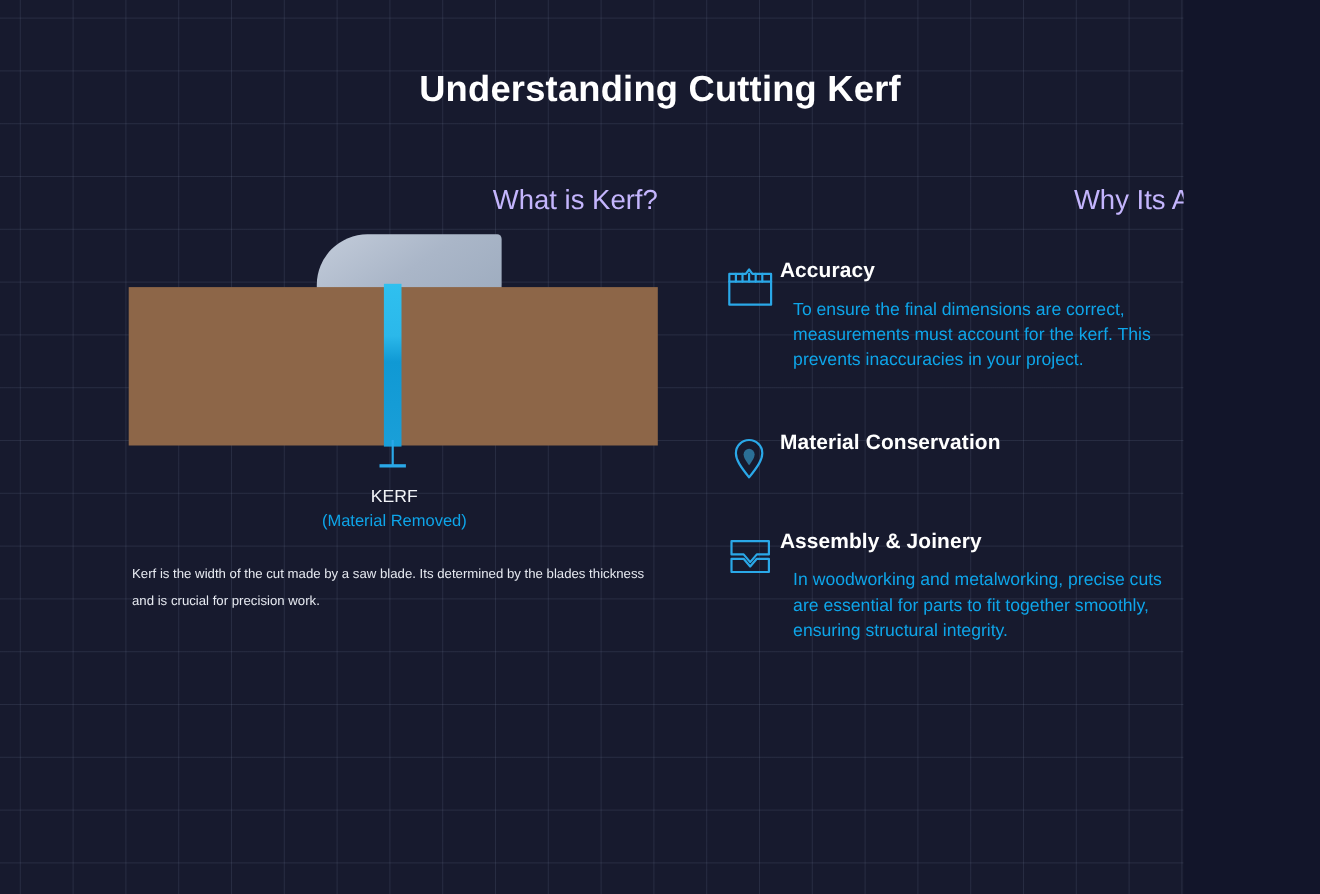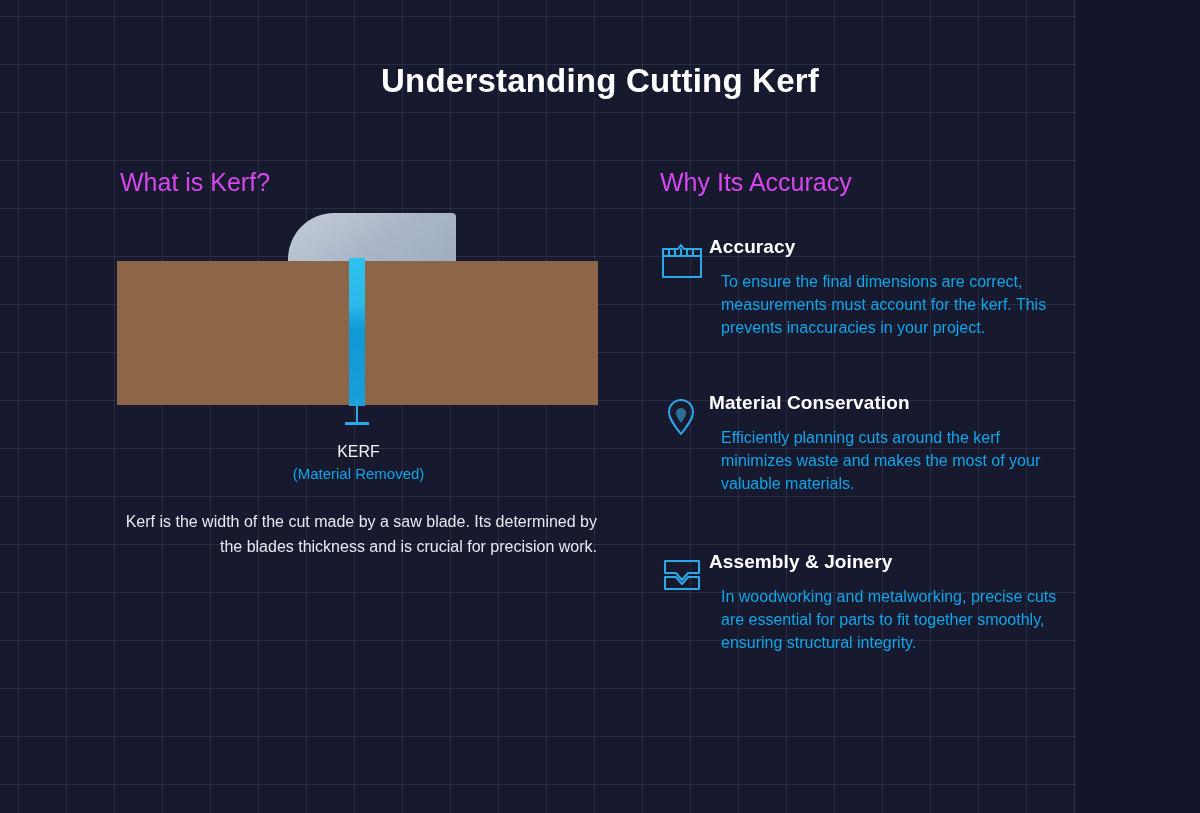--- a/index.html
+++ b/index.html
@@ -35,22 +35,22 @@
     width: 1200px;
     text-align: center;
     color: #ffffff;
     font-size: 33px;
     font-weight: bold;
     letter-spacing: 0.2px;
   }
   .col-title {
     position: absolute;
     font-size: 25px;
-    color: #d946ef;
-    text-align: left;
+    color: #c4b5fd;
+    text-align: right;
     font-weight: normal;
   }
   #left-title { top: 168px; left: 120px; width: 478px; }
   #right-title { top: 168px; left: 660px; width: 508px; }
 
   
   #diagram { position: absolute; left: 0; top: 0; width: 600px; height: 500px; }
   #blade {
     position: absolute;
     left: 288px;
@@ -108,23 +108,23 @@
     width: 357px;
     text-align: center;
     color: #0ea5e9;
     font-size: 15px;
   }
   #kerf-desc {
     position: absolute;
     top: 509px;
     left: 120px;
     width: 477px;
-    text-align: right;
+    text-align: left;
     color: #e6e9f0;
-    font-size: 16px;
+    font-size: 12px;
     line-height: 25px;
   }
 
   
   #features { position: absolute; left: 660px; top: 236px; width: 500px; }
   .feature { position: relative; display: flex; gap: 5px; margin-bottom: 41px; }
   .feature-icon {
     flex: 0 0 44px;
     width: 44px;
     height: 42px;
@@ -188,21 +188,20 @@
 
     <div class="feature" style="margin-bottom:44px;">
       <div class="feature-icon">
         <svg viewBox="0 0 44 42" width="44" height="42" fill="none" stroke="#2aa8e8" stroke-width="2" stroke-linejoin="round" stroke-linecap="round">
           <path d="M21 38 C13 28 9 22 9 16 A12 12 0 0 1 33 16 C33 22 29 28 21 38 Z"></path>
           <path d="M21 27 C17.5 22.5 16 19.5 16 17 A5 5 0 0 1 26 17 C26 19.5 24.5 22.5 21 27 Z" fill="#2b6f96" stroke="none"></path>
         </svg>
       </div>
       <div class="feature-body">
         <p class="feature-title">Material Conservation</p>
-        <p class="feature-desc">Efficiently planning cuts around the kerf minimizes waste and makes the most of your valuable materials.</p>
       </div>
     </div>
 
     <div class="feature">
       <div class="feature-icon">
         <svg viewBox="0 0 44 42" width="44" height="42" fill="none" stroke="#2aa8e8" stroke-width="2" stroke-linejoin="round" stroke-linecap="round">
           <path d="M5 6 H39 V18 H28 L22 25 L16 18 H5 Z"></path>
           <path d="M5 22 H16 L22 29 L28 22 H39 V34 H5 Z"></path>
         </svg>
       </div>

